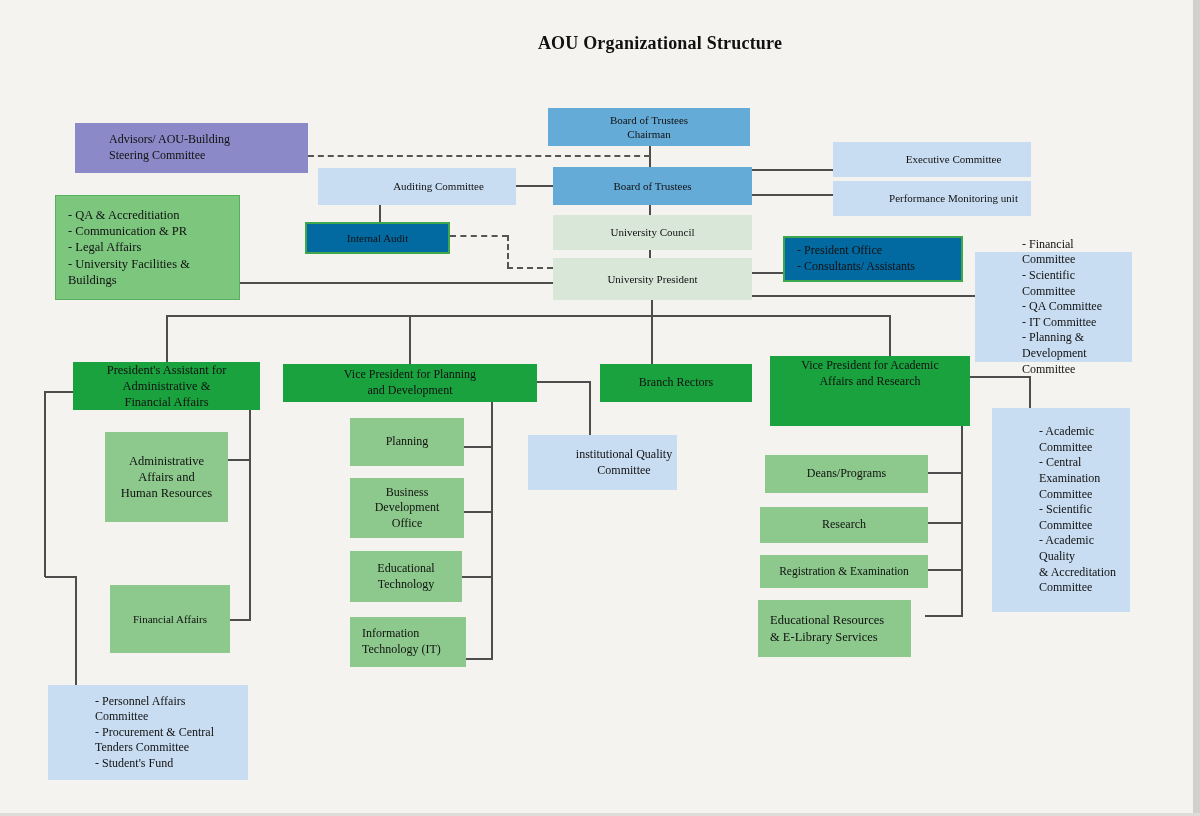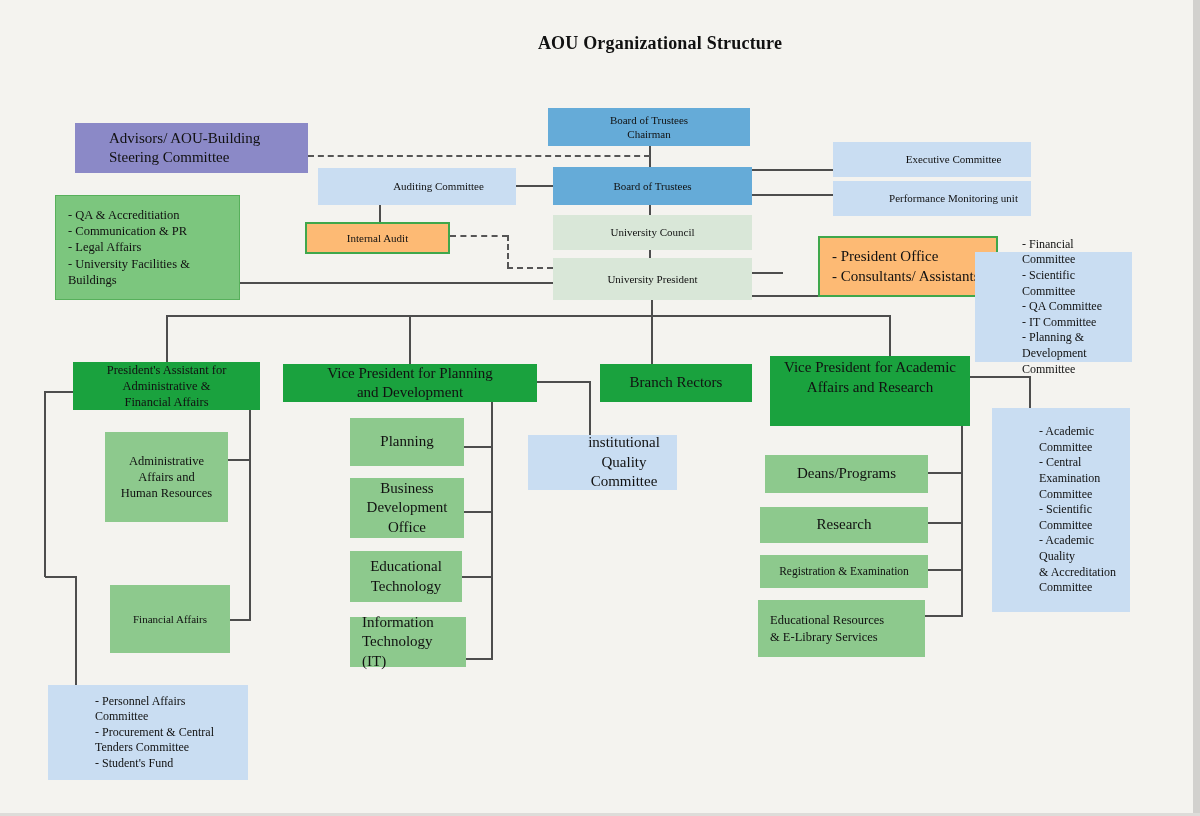--- a/index.html
+++ b/index.html
@@ -11,33 +11,33 @@
   #canvas{
     position:relative; width:1200px; height:816px; background:var(--paper);
     font-family:Liberation Serif, serif; color:#111; overflow:hidden;
   }
   .title{
     position:absolute; left:300px; top:33px; width:720px; text-align:center;
     font-size:18px; font-weight:bold; letter-spacing:.2px;
   }
   .node{
     position:absolute; display:flex; align-items:center; justify-content:center;
-    text-align:center; white-space:pre-line; font-size:15px; line-height:1.3;
+    text-align:center; white-space:pre-line; font-size:12px; line-height:1.3;
     box-sizing:border-box; padding:2px 4px;
   }
   .leftal{justify-content:flex-start; text-align:left; padding:4px 8px 4px 12px;}
   .topal{align-items:flex-start;}
   .blue{background:var(--blue);}
   .lightblue{background:var(--lightblue);padding-left:47px;}
   .palegreen{background:var(--palegreen);}
   .medgreen{background:var(--medgreen);}
   .darkgreen{background:var(--darkgreen);}
   .purple{background:var(--purple);}
   .greenlist{background:var(--green); border:1px solid #57b05b;}
-  .outline{background:#fdba74; border:2px solid var(--border_green);}
+  .outline{background:#0369a1; border:2px solid var(--border_green);}
   .f12{font-size:12px;} .f125{font-size:12.5px;} .f115{font-size:11.5px;} .f135{font-size:11px;}
   .ch{position:absolute; height:2px; background:var(--line);}
   .cv{position:absolute; width:2px; background:var(--line);}
   .dh{position:absolute; height:0; border-top:2px dashed #555;}
   .dv{position:absolute; width:0; border-left:2px dashed #555;}
   .scan-edge-right{position:absolute; right:0; top:0; width:7px; height:100%; background:#d2d1ce;}
   .scan-edge-bottom{position:absolute; left:0; bottom:0; width:100%; height:3px; background:#dddcd9;}
 </style>
 </head>
 <body>
@@ -109,21 +109,21 @@
   <div class="node greenlist leftal f125" style="left:55px;top:195px;width:185px;height:105px">- QA &amp; Accreditiation
 - Communication &amp; PR
 - Legal Affairs
 - University Facilities &amp;
 Buildings</div>
 
   <div class="node palegreen f135" style="left:553px;top:215px;width:199px;height:35px">University Council</div>
 
   <div class="node palegreen f135" style="left:553px;top:258px;width:199px;height:42px">University President</div>
 
-  <div class="node outline leftal" style="left:818px;top:236px;width:180px;height:61px">- President Office
+  <div class="node outline leftal" style="left:783px;top:236px;width:180px;height:46px">- President Office
 - Consultants/ Assistants</div>
 
   <div class="node lightblue leftal f12" style="left:975px;top:252px;width:157px;height:110px">- Financial Committee
 - Scientific Committee
 - QA Committee
 - IT Committee
 - Planning &amp;
 Development Committee</div>
 
   <div class="node darkgreen f125" style="left:73px;top:362px;width:187px;height:48px">President's Assistant for
@@ -158,21 +158,21 @@
 Human Resources</div>
 
   <div class="node medgreen f135" style="left:110px;top:585px;width:120px;height:68px">Financial Affairs</div>
 
   <div class="node medgreen" style="left:765px;top:455px;width:163px;height:38px">Deans/Programs</div>
 
   <div class="node medgreen" style="left:760px;top:507px;width:168px;height:36px">Research</div>
 
   <div class="node medgreen f115" style="left:760px;top:555px;width:168px;height:33px">Registration &amp; Examination</div>
 
-  <div class="node medgreen leftal f125" style="left:758px;top:600px;width:167px;height:57px">Educational Resources
+  <div class="node medgreen leftal f125" style="left:758px;top:600px;width:153px;height:57px">Educational Resources
 &amp; E-Library Services</div>
 
   <div class="node lightblue leftal f12" style="left:992px;top:408px;width:138px;height:204px">- Academic
 Committee
 - Central
 Examination
 Committee
 - Scientific
 Committee
 - Academic Quality

